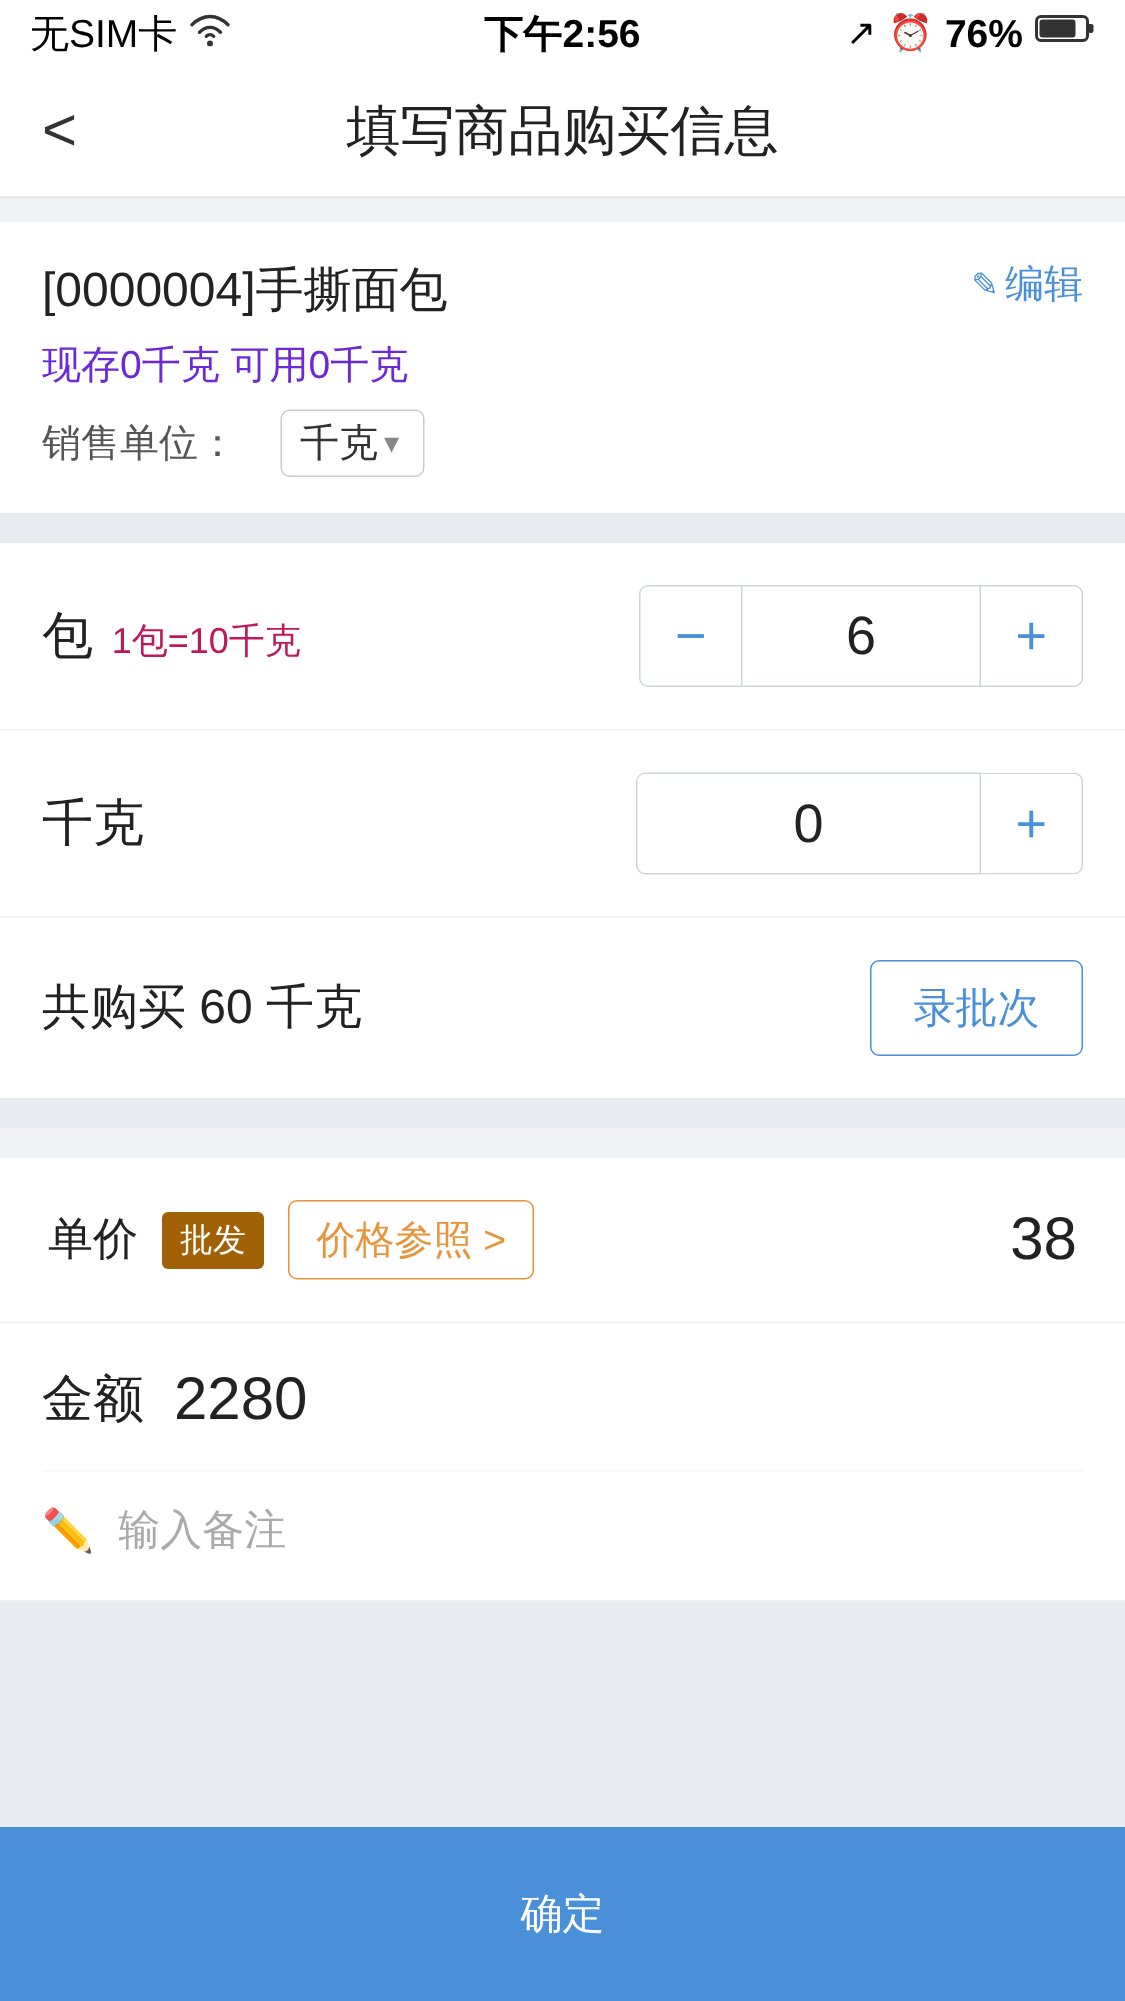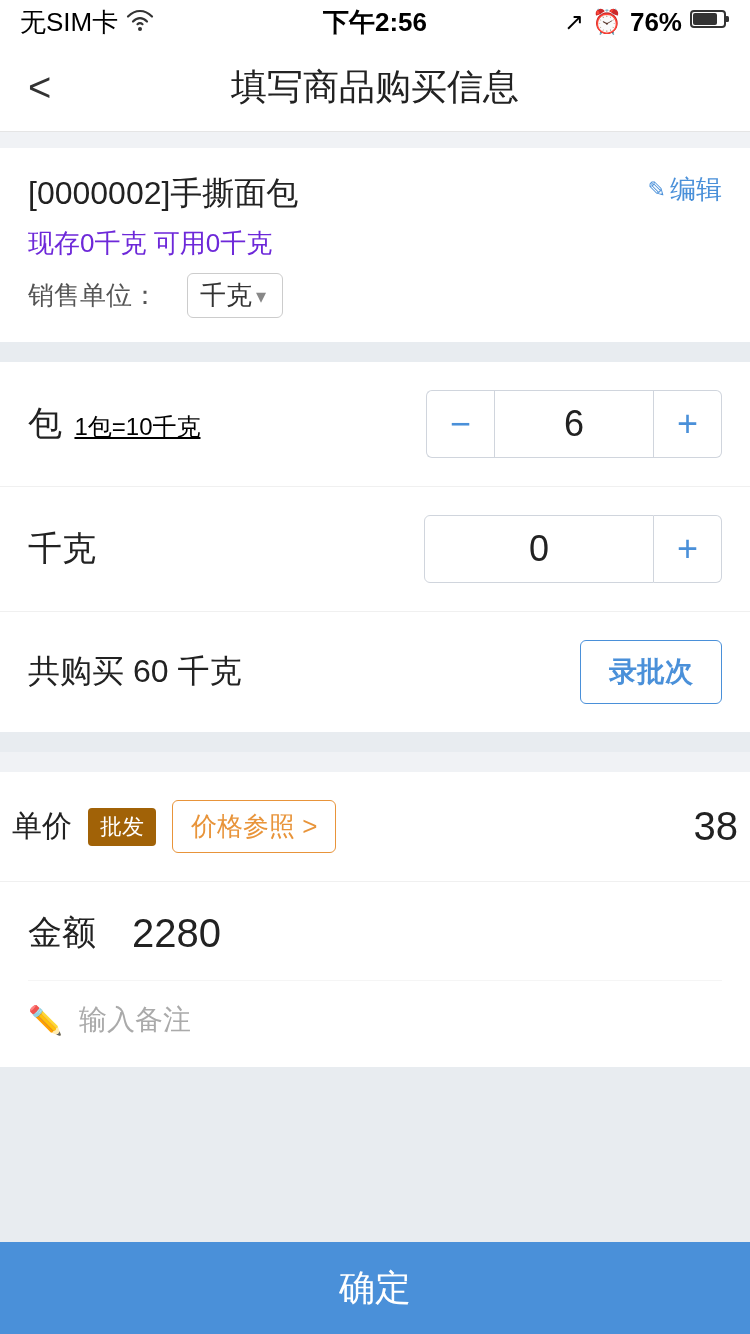--- a/index.html
+++ b/index.html
@@ -167,23 +167,22 @@
     .input-label {
       flex: 1;
     }
     .input-label-main {
       font-size: 34px;
       color: #222;
       font-weight: 500;
     }
     .input-label-sub {
       font-size: 24px;
-      color: #000000;
+      color: #be185d;
       margin-left: 8px;
-      text-decoration: underline;
     }
     .qty-control {
       display: flex;
       align-items: center;
       gap: 0;
     }
     .qty-btn {
       width: 68px;
       height: 68px;
       background: #fff;
@@ -257,28 +256,27 @@
       color: #222;
     }
     .batch-btn {
       border: 1px solid #4a90d9;
       border-radius: 6px;
       padding: 12px 28px;
       font-size: 28px;
       color: #4a90d9;
       background: #fff;
       cursor: pointer;
-      font-weight: bold;
     }
 
     
     .price-section {
       background: #fff;
       margin-top: 20px;
-      padding: 28px 12px;
+      padding: 28px 32px;
       display: flex;
       align-items: center;
       justify-content: space-between;
       border-bottom: 1px solid #f0f0f0;
     }
     .price-label-row {
       display: flex;
       align-items: center;
       gap: 16px;
     }
@@ -312,21 +310,21 @@
     }
 
     
     .amount-section {
       background: #fff;
       padding: 28px 28px 0 28px;
     }
     .amount-row {
       display: flex;
       align-items: center;
-      gap: 36px;
+      gap: 20px;
       margin-bottom: 24px;
     }
     .amount-label {
       font-size: 34px;
       color: #222;
     }
     .amount-value {
       font-size: 40px;
       color: #222;
       font-weight: 400;
@@ -352,26 +350,26 @@
       min-height: 260px;
       background: #e8ecf0;
     }
 
     
     .confirm-btn {
       position: fixed;
       bottom: 0;
       left: 0;
       width: 750px;
-      height: 92px;
+      height: 116px;
       background: #4a90d9;
       display: flex;
       align-items: center;
       justify-content: center;
-      font-size: 36px;
+      font-size: 28px;
       color: #fff;
       cursor: pointer;
       border: none;
       outline: none;
     }
   </style>
 </head>
 <body>
 
 <div class="status-bar">
@@ -402,21 +400,21 @@
 </div>
 
 <div class="nav-bar">
   <div class="nav-back">&lt;</div>
   <div class="nav-title">填写商品购买信息</div>
 </div>
 
 <div class="product-card">
   <div class="product-info">
     <div class="product-name-row">
-      <span class="product-name">[0000002]手撕面包</span>
+      <span class="product-name">[0000004]手撕面包</span>
       <span class="edit-link">
         <span class="edit-icon-small">✎</span>
         <span>编辑</span>
       </span>
     </div>
     <div class="product-stock">现存0千克   可用0千克</div>
     <div class="product-unit-row">
       <span>销售单位：</span>
       <div class="unit-select">
         <span>千克</span>

